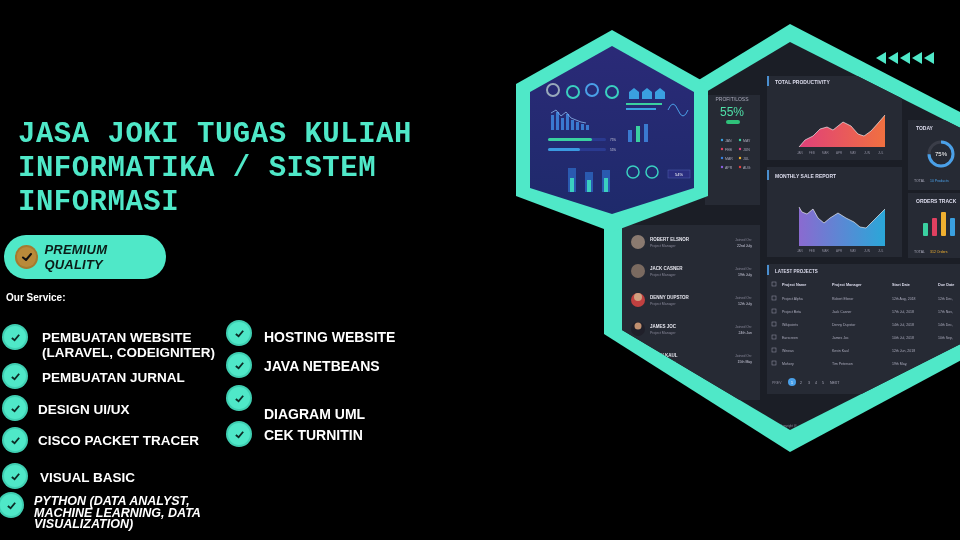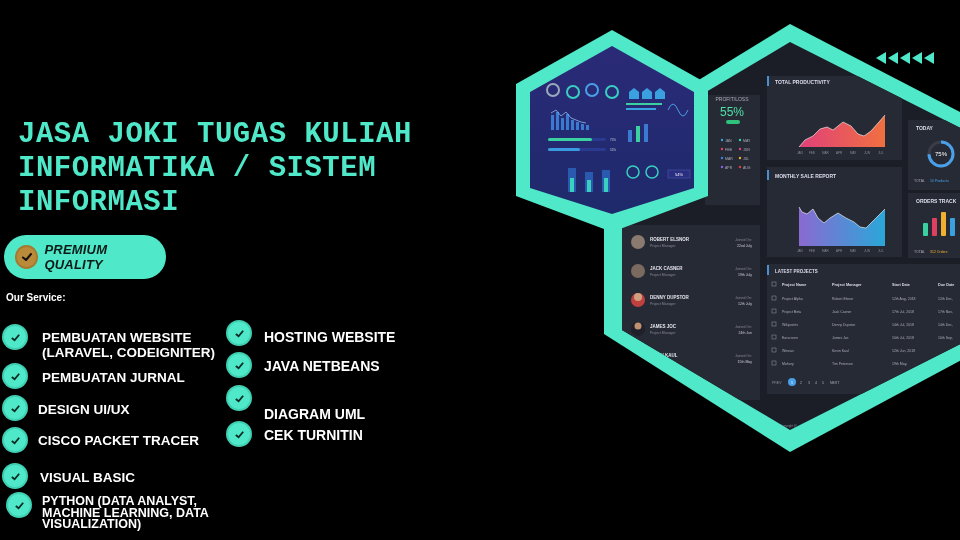--- a/index.html
+++ b/index.html
@@ -104,21 +104,21 @@
   <span class="text" style="margin-left:2px;margin-top:4px;">CISCO PACKET TRACER</span>
 </div>
 <div class="svc" style="left:4px;top:465px;">
   <span class="check">
       <svg width="11" height="11" viewBox="0 0 12 12">
         <path d="M2 6.5 L5 9 L10 3" stroke="#0d2b25" stroke-width="2" fill="none"></path>
       </svg>
     </span>
   <span class="text" style="margin-left:4px;margin-top:5px;">VISUAL BASIC</span>
 </div>
-<div class="svc" style="left:8px;top:494px;">
+<div class="svc" style="left:0;top:494px;font-style:italic;">
   <span class="check">
       <svg width="11" height="11" viewBox="0 0 12 12">
         <path d="M2 6.5 L5 9 L10 3" stroke="#0d2b25" stroke-width="2" fill="none"></path>
       </svg>
     </span>
   <span class="text" style="margin-left:2px;margin-top:2px;font-size:12.5px;line-height:11.5px;">PYTHON (DATA ANALYST,
 MACHINE LEARNING, DATA
 VISUALIZATION)</span>
 </div>
 

